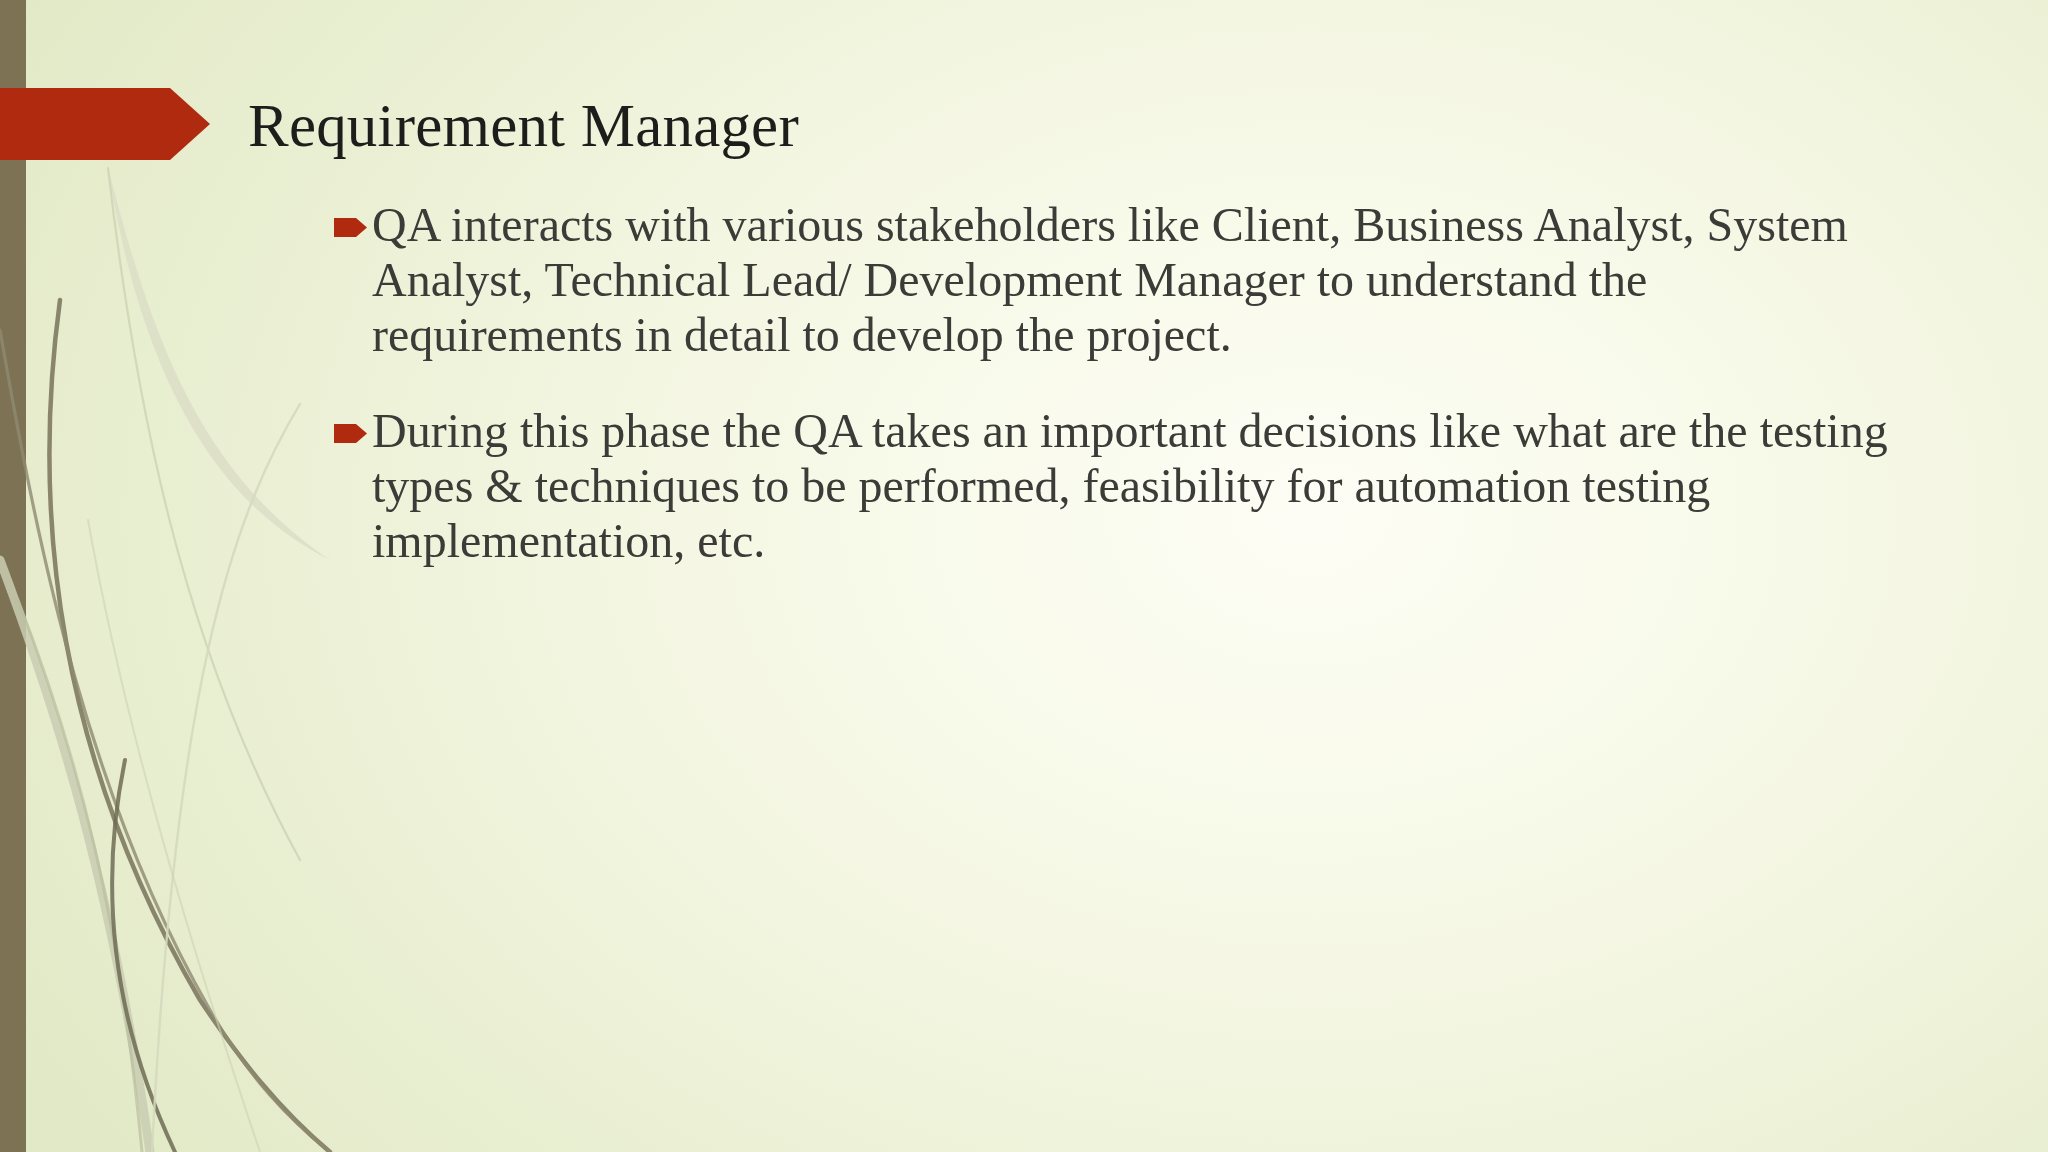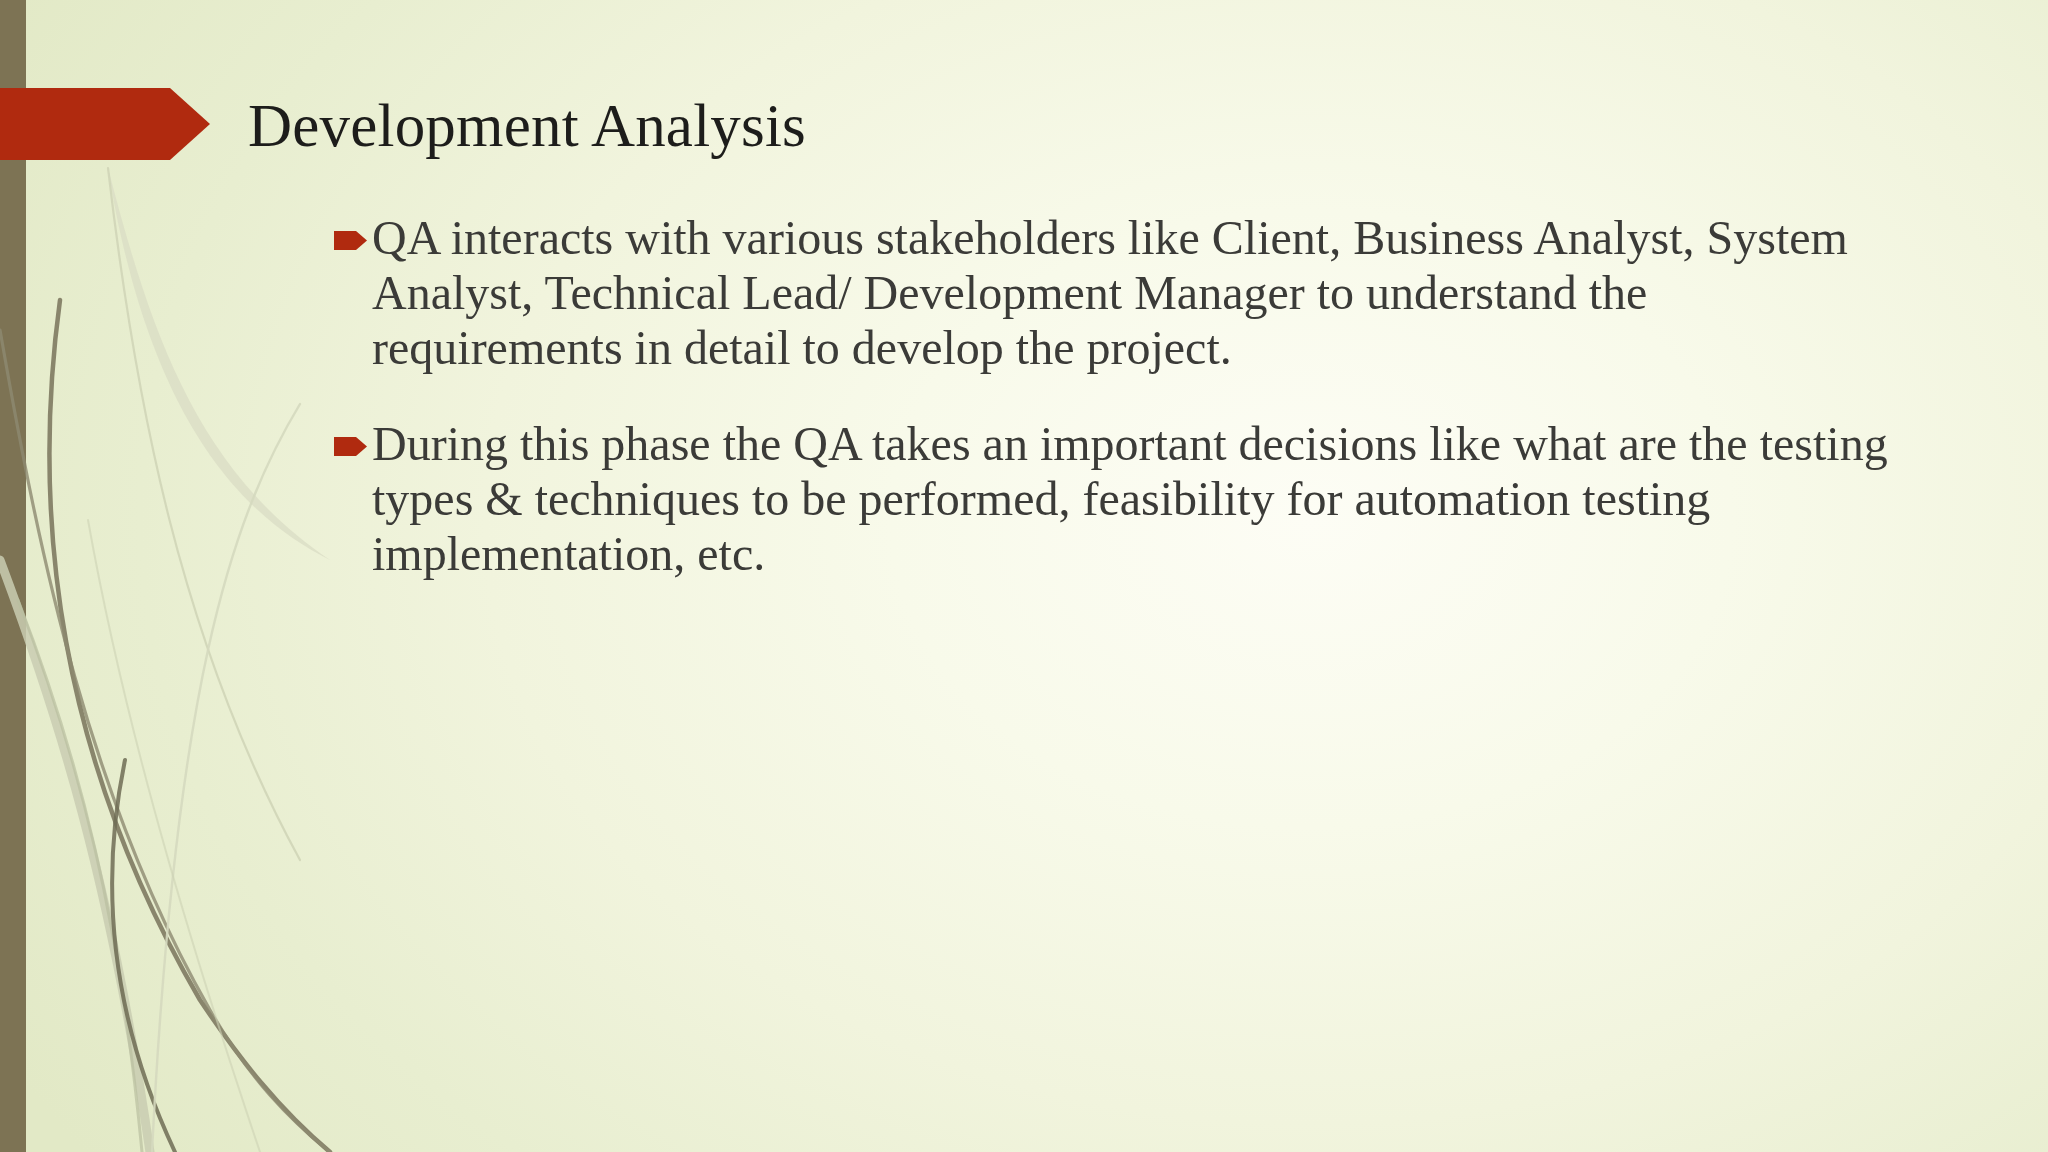--- a/index.html
+++ b/index.html
@@ -61,21 +61,21 @@
     line-height: 1.12;
     color: #1d1d1b;
     letter-spacing: 0.2px;
     white-space: nowrap;
   }
 
   
   #body {
     position: absolute;
     left: 330px;
-    top: 211px;
+    top: 198px;
     width: 1560px;
   }
   .bullet {
     position: relative;
     display: block;
     padding-left: 42px;
     margin: 0 0 30px 0;
     font-size: 48px;
     line-height: 1.145;
     color: #3b3b38;
@@ -108,21 +108,21 @@
       <path d="M125 760 C 100 880, 108 1010, 175 1152" stroke="#6f6c55" stroke-width="4" opacity="0.85"></path>
       <path d="M300 404 C 230 520, 175 690, 152 1152" stroke="#d5d9bf" stroke-width="2.4" opacity="0.9"></path>
       <path d="M88 520 C 120 700, 175 900, 260 1152" stroke="#cdd2b4" stroke-width="2" opacity="0.6"></path>
     </g>
   </svg>
 
   <svg id="arrow-banner" viewBox="0 0 210 72" preserveAspectRatio="none">
     <polygon points="0,0 170,0 210,36 170,72 0,72" fill="#b02a0f"></polygon>
   </svg>
 
-  <div id="title">Development Analysis</div>
+  <div id="title">Requirement Manager</div>
 
   <div id="body">
 
     <p class="bullet">
       <svg class="marker" viewBox="0 0 33 23" preserveAspectRatio="none">
         <polygon points="0,2 22,2 33,11.5 22,21 0,21" fill="#b02a0f"></polygon>
       </svg>
       <span class="txt">QA interacts with various stakeholders like Client, Business Analyst, System Analyst, Technical Lead/ Development Manager to understand the requirements in detail to develop the project.</span>
     </p>
 

